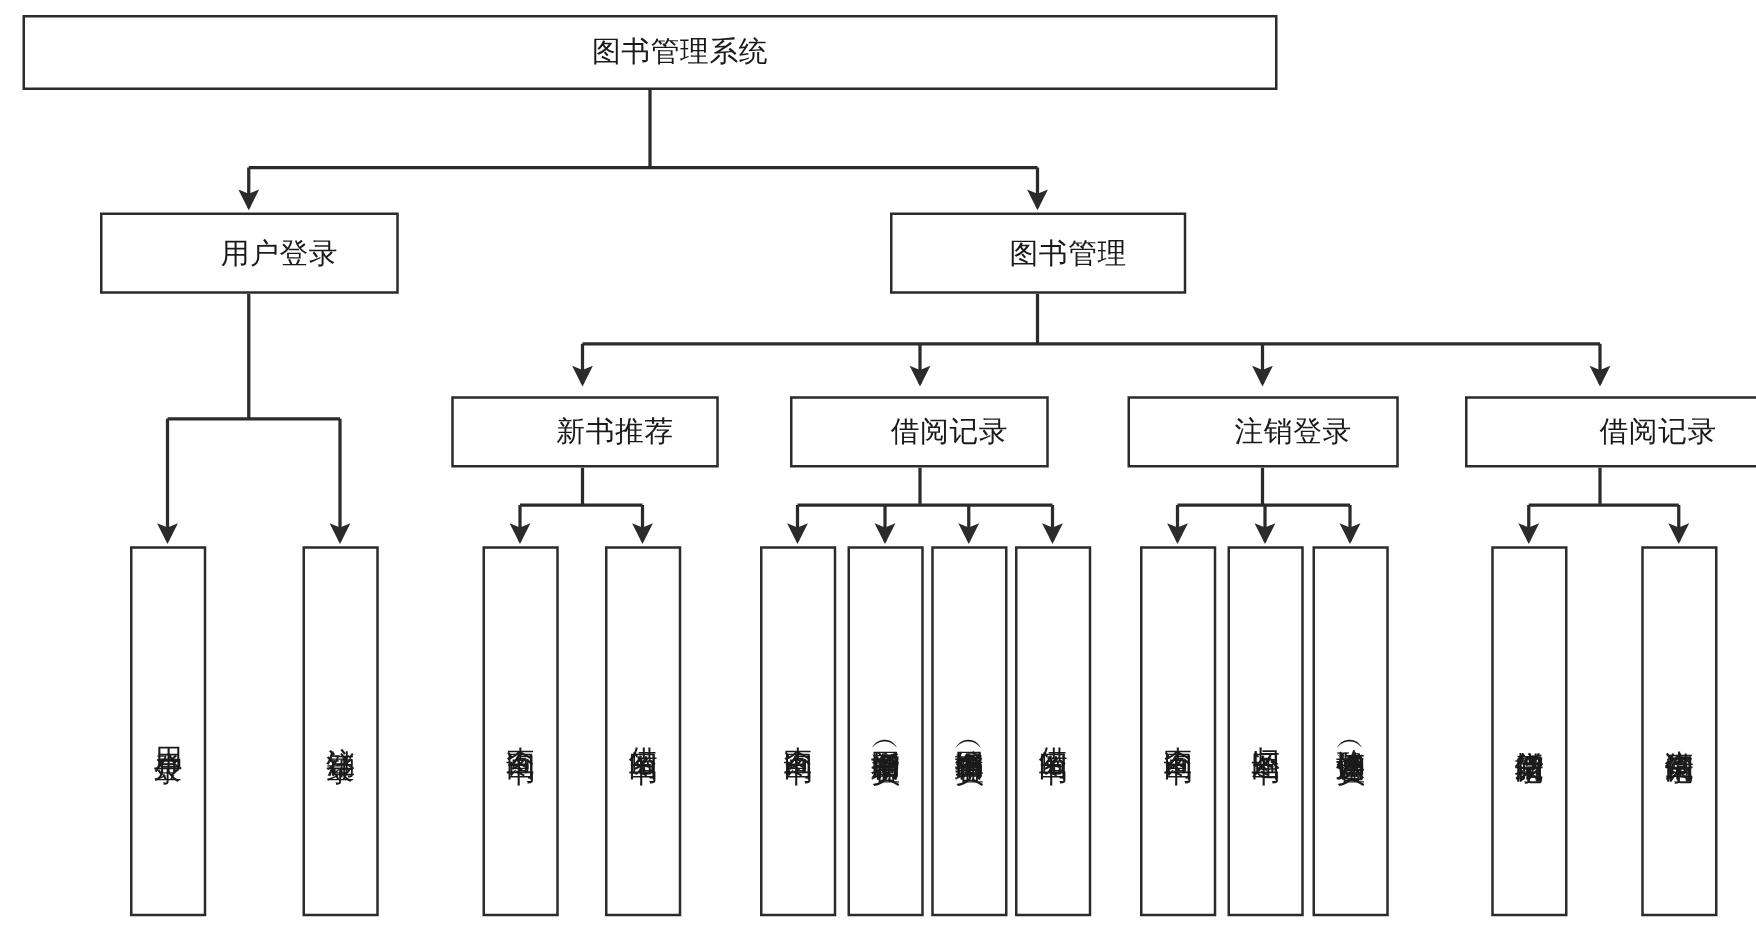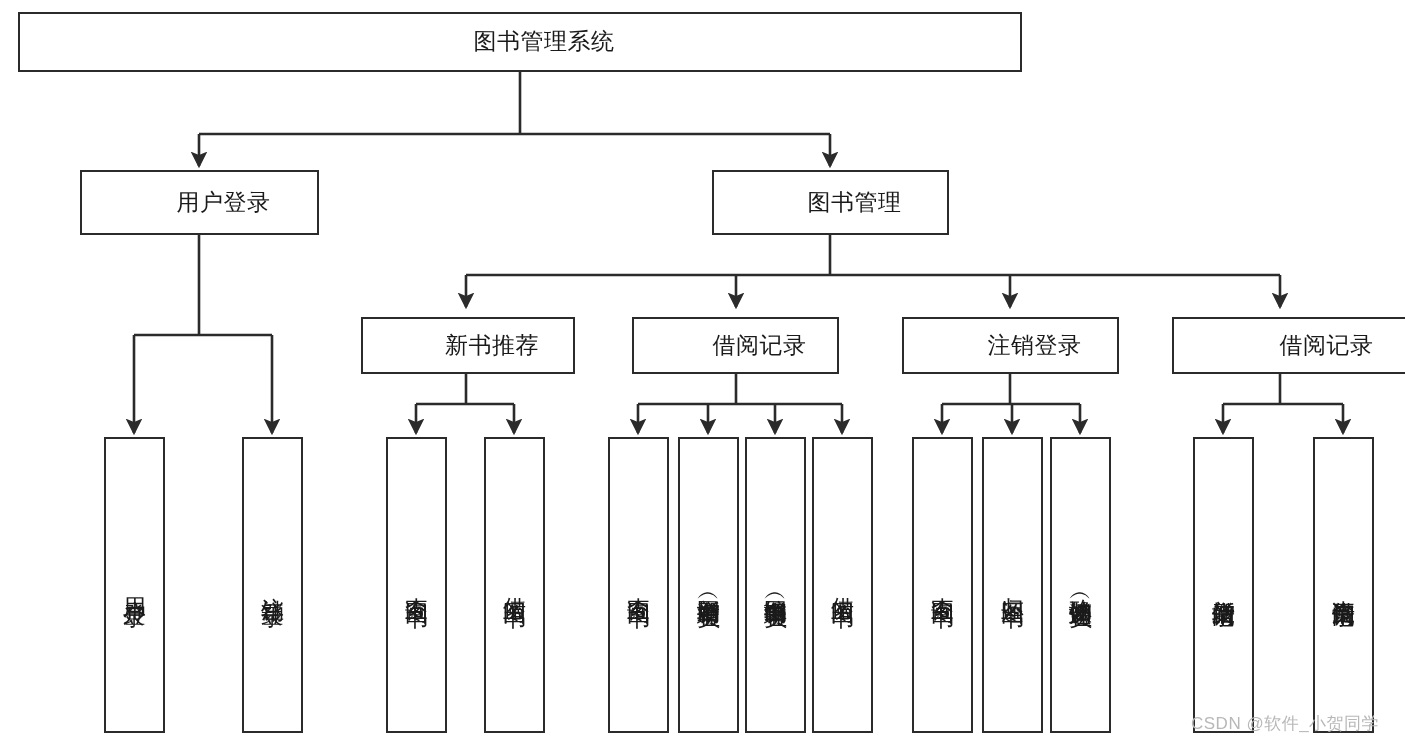--- a/index.html
+++ b/index.html
@@ -141,15 +141,14 @@
   <div class="node vertical tight" style="left:745px; top:437px; width:61px; height:296px;">编辑图书（管理员）</div>
   <div class="node vertical" style="left:812px; top:437px; width:61px; height:296px;">借阅图书</div>
 
   <div class="node vertical" style="left:912px; top:437px; width:61px; height:296px;">查询图书</div>
   <div class="node vertical" style="left:982px; top:437px; width:61px; height:296px;">归还图书</div>
   <div class="node vertical tight" style="left:1050px; top:437px; width:61px; height:296px;">确认归还（管理员）</div>
 
   <div class="node vertical tight" style="left:1193px; top:437px; width:61px; height:296px;">新增借阅记录</div>
   <div class="node vertical tight" style="left:1313px; top:437px; width:61px; height:296px;">查询借阅记录</div>
 
-  <div id="watermark">CSDN @软件_小贺同学</div>
 
 </div>
 
 </body></html>

